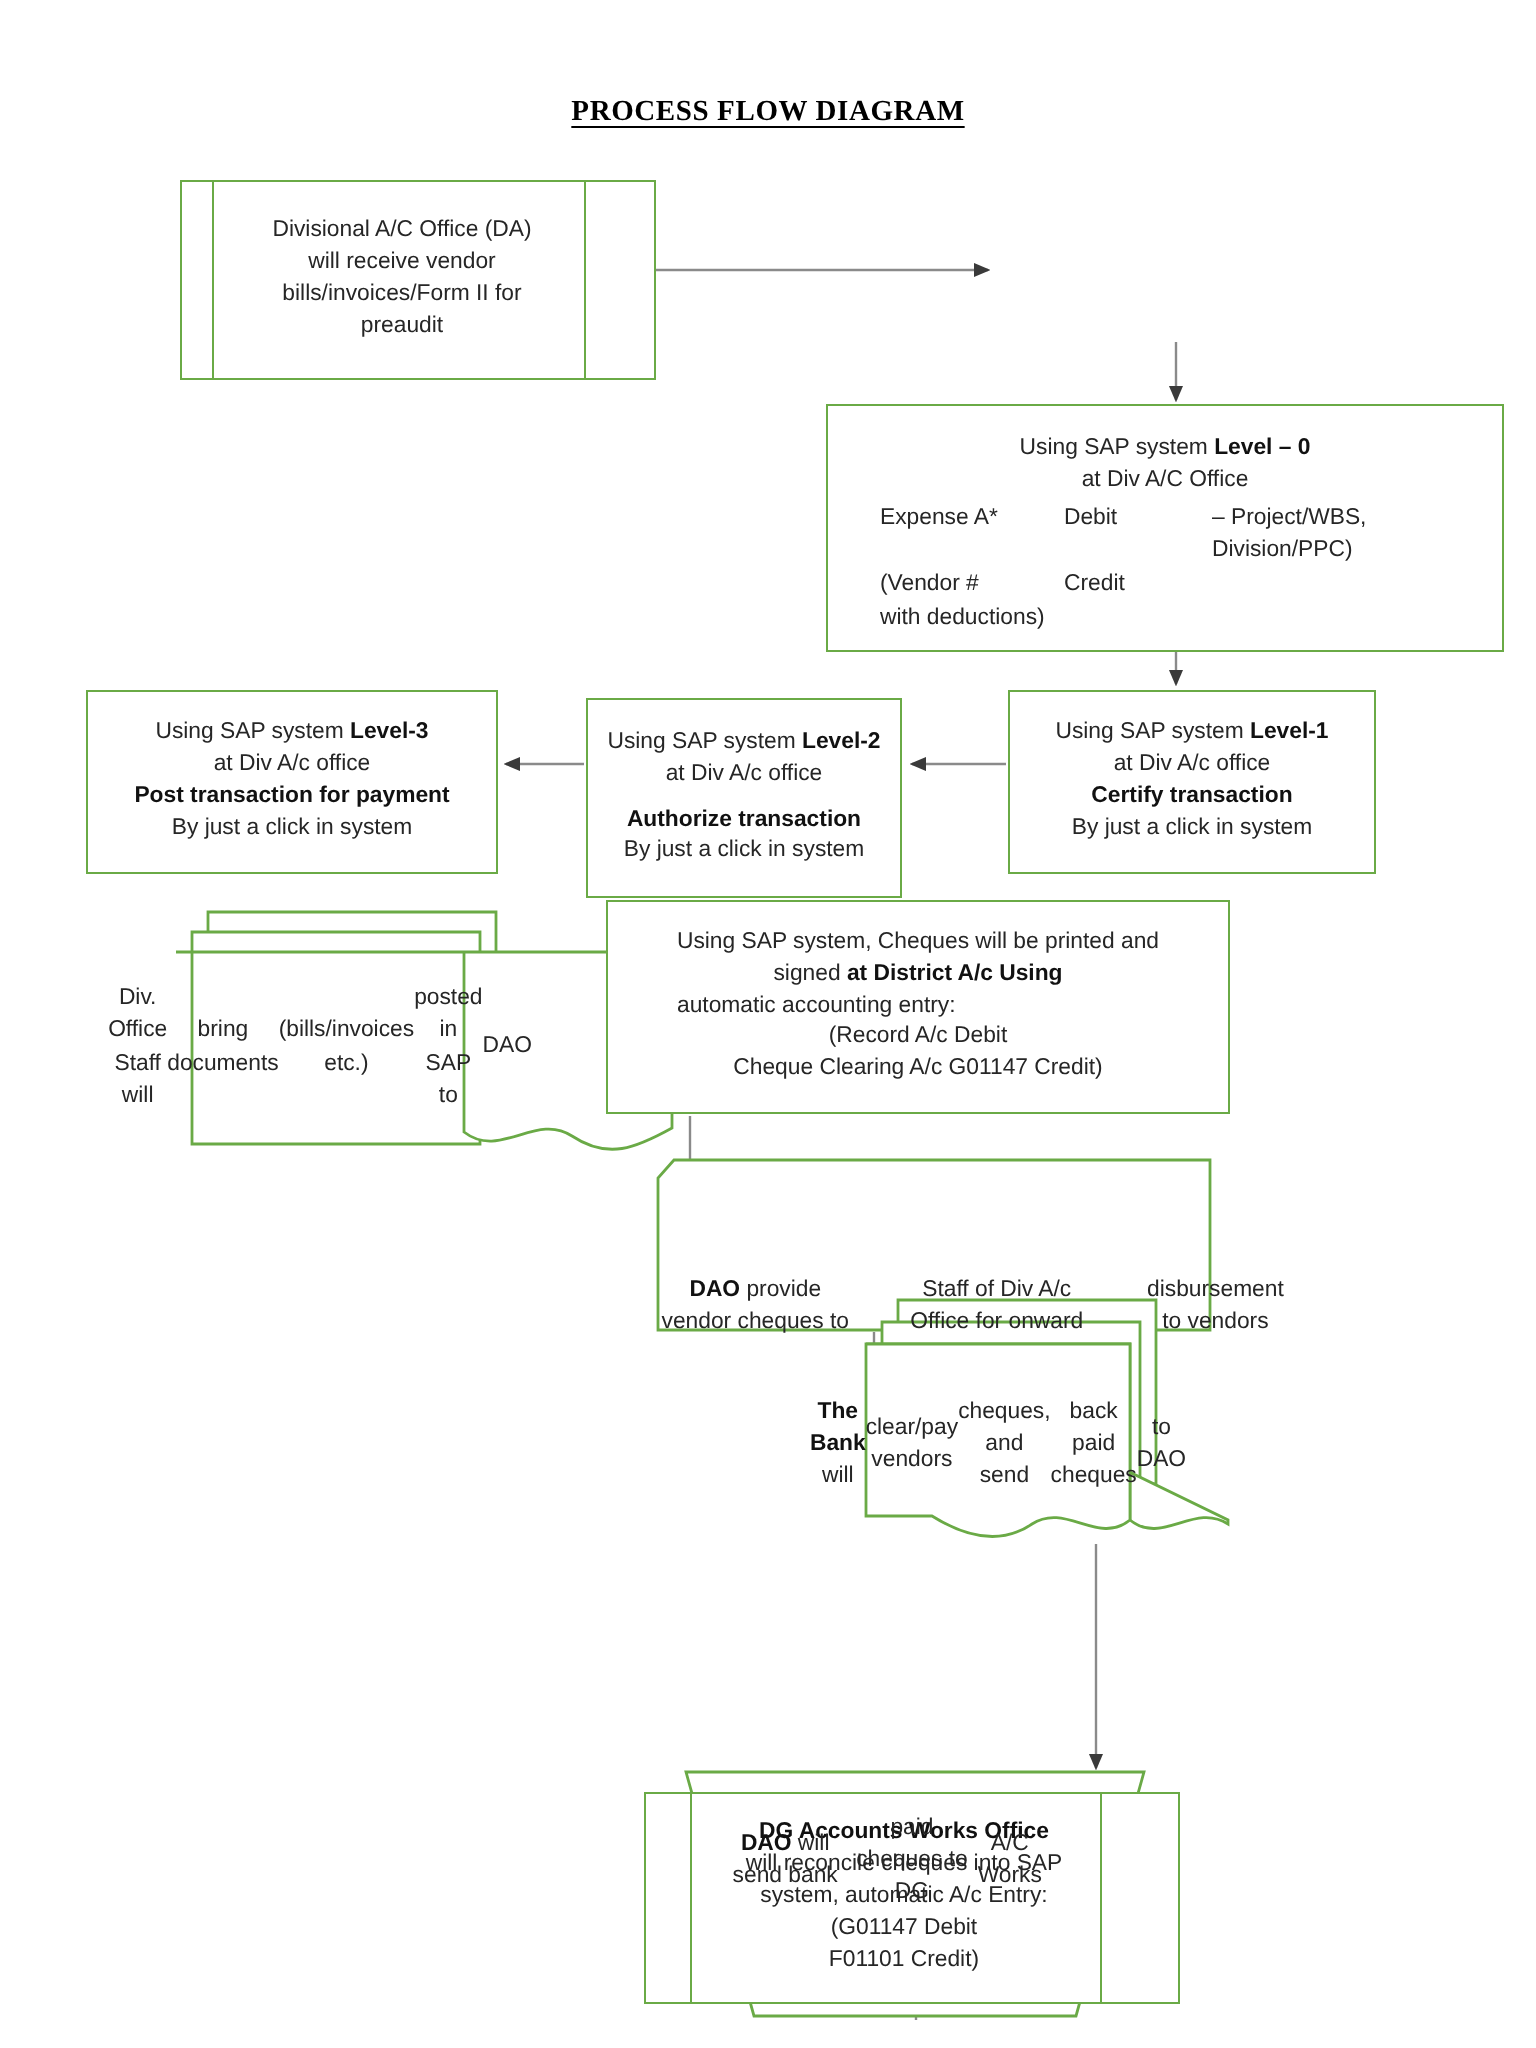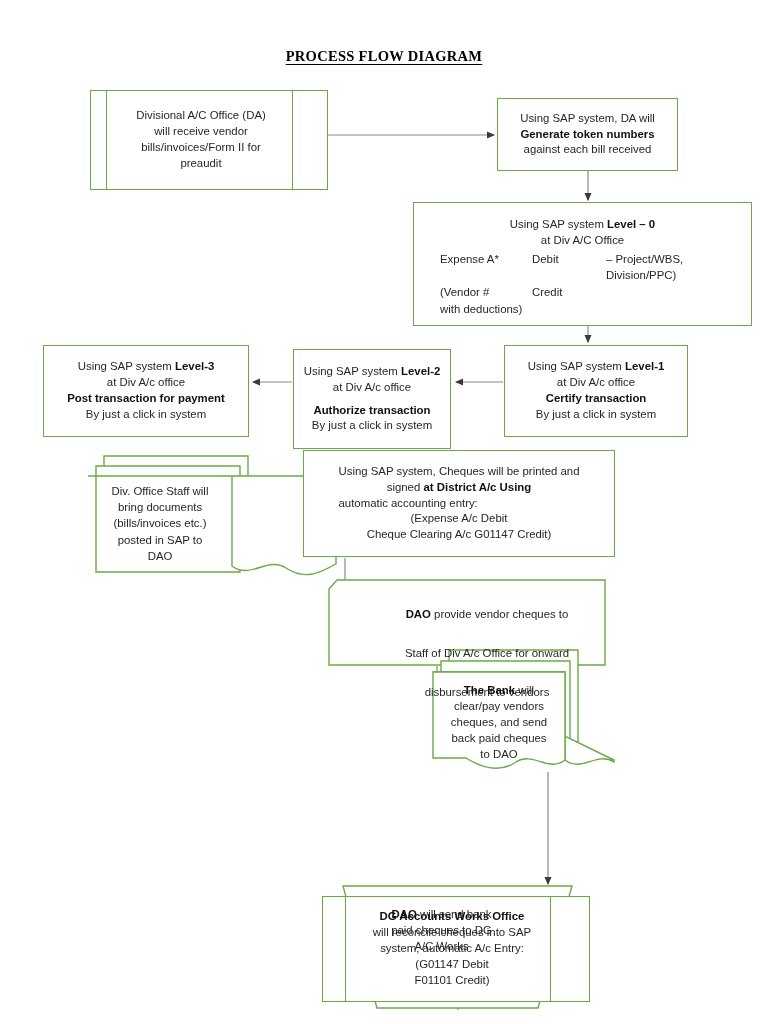--- a/index.html
+++ b/index.html
@@ -23,21 +23,21 @@
         border-left:1.4px solid #6aaa46;}
   .plain{border:1.4px solid #6aaa46;background:#fff;}
   .txtwrap{position:relative;z-index:2;padding:0 6px;}
   
   .ledger{width:100%;padding-left:10px;box-sizing:border-box;}
   .lrow{display:flex;font-size:11.4px;line-height:1.45;}
   .lc1{width:92px;flex:0 0 92px;text-align:left;margin-left:16px;}
   .lc2{width:74px;flex:0 0 74px;text-align:left;}
   .lc3{flex:1;text-align:left;}
   .doc-text,.banner-text,.trap-text{position:absolute;z-index:3;
-        display:flex;flex-direction:column;justify-content:center;align-items:center;
+        display:flex;flex-direction:row;justify-content:center;align-items:center;
         font-size:11.4px;line-height:1.42;color:#262626;text-align:center;}
 </style>
 </head>
 <body>
 
 <div id="canvas">
 
   <div class="title">PROCESS FLOW DIAGRAM</div>
 
   <svg class="layer" viewBox="0 0 768 1024">
@@ -94,27 +94,20 @@
     <span class="bar-l" style="left:15px;"></span>
     <span class="bar-r" style="right:34px;"></span>
     <div class="txtwrap c" style="padding-right:22px;">
       <div class="ln">Divisional A/C Office (DA)</div>
       <div class="ln">will receive vendor</div>
       <div class="ln">bills/invoices/Form II for</div>
       <div class="ln">preaudit</div>
     </div>
   </div>
 
-  <div class="node plain" style="left:497px;top:98px;width:181px;height:73px;">
-    <div class="txtwrap c">
-      <div class="ln">Using SAP system, DA will</div>
-      <div class="ln"><b>Generate token numbers</b></div>
-      <div class="ln">against each bill received</div>
-    </div>
-  </div>
 
   <div class="node plain" style="left:413px;top:202px;width:339px;height:124px;justify-content:flex-start;padding-top:14px;">
     <div class="txtwrap c" style="width:100%;">
       <div class="ln">Using SAP system <b>Level – 0</b></div>
       <div class="ln">at Div A/C Office</div>
     </div>
     <div class="ledger" style="margin-top:2px;">
       <div class="lrow">
         <span class="lc1">Expense A*</span>
         <span class="lc2">Debit</span>
@@ -167,21 +160,21 @@
     <div>(bills/invoices etc.)</div>
     <div>posted in SAP to</div>
     <div>DAO</div>
   </div>
 
   <div class="node plain" style="left:303px;top:450px;width:312px;height:107px;">
     <div class="txtwrap c">
       <div class="ln">Using SAP system, Cheques will be printed and</div>
       <div class="ln">signed <b>at District A/c Using</b></div>
       <div class="ln" style="text-align:left;display:block;">automatic accounting entry:</div>
-      <div class="ln">(Expense A/c Debit</div>
+      <div class="ln">(Record A/c Debit</div>
       <div class="ln">Cheque Clearing A/c G01147 Credit)</div>
     </div>
   </div>
 
   <div class="banner-text" style="left:329px;top:613px;width:316px;height:80px;gap:23px;">
     <div><b>DAO</b> provide vendor cheques to</div>
     <div>Staff of Div A/c Office for onward</div>
     <div>disbursement to vendors</div>
   </div>
 

